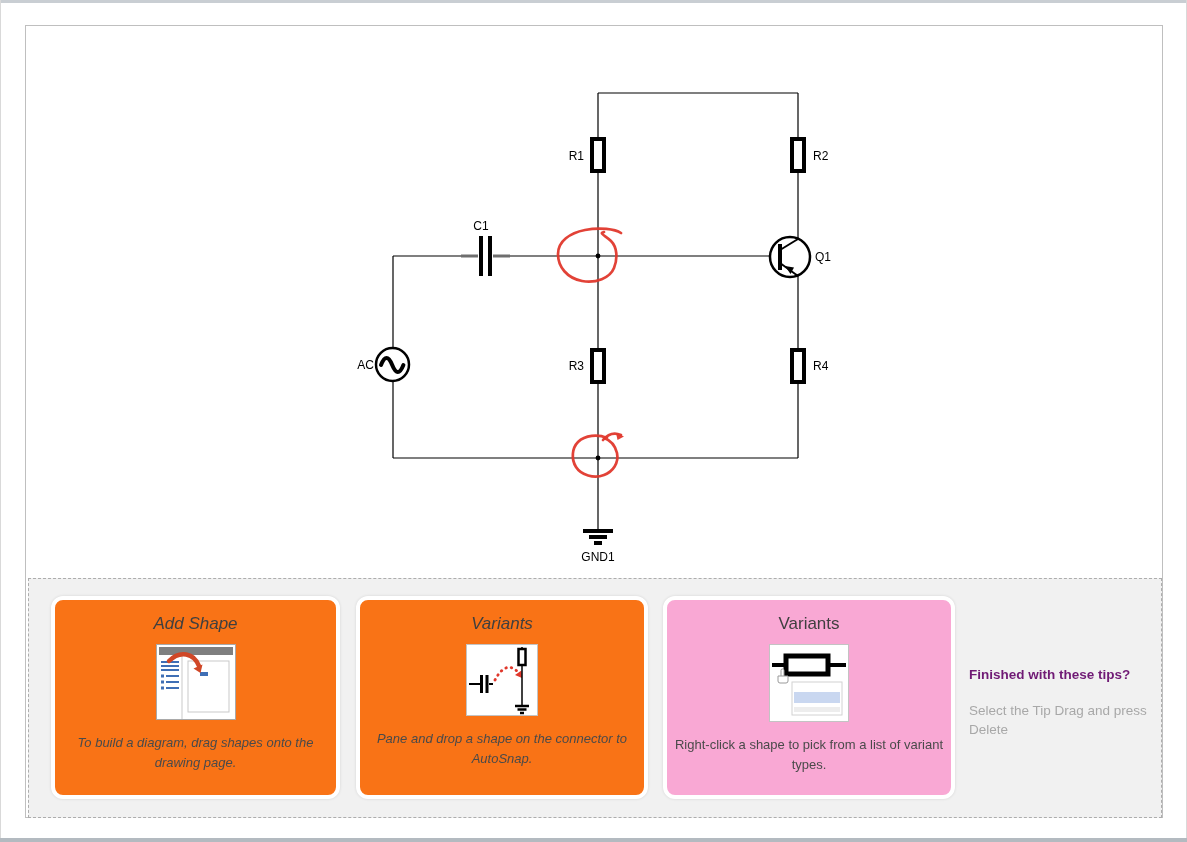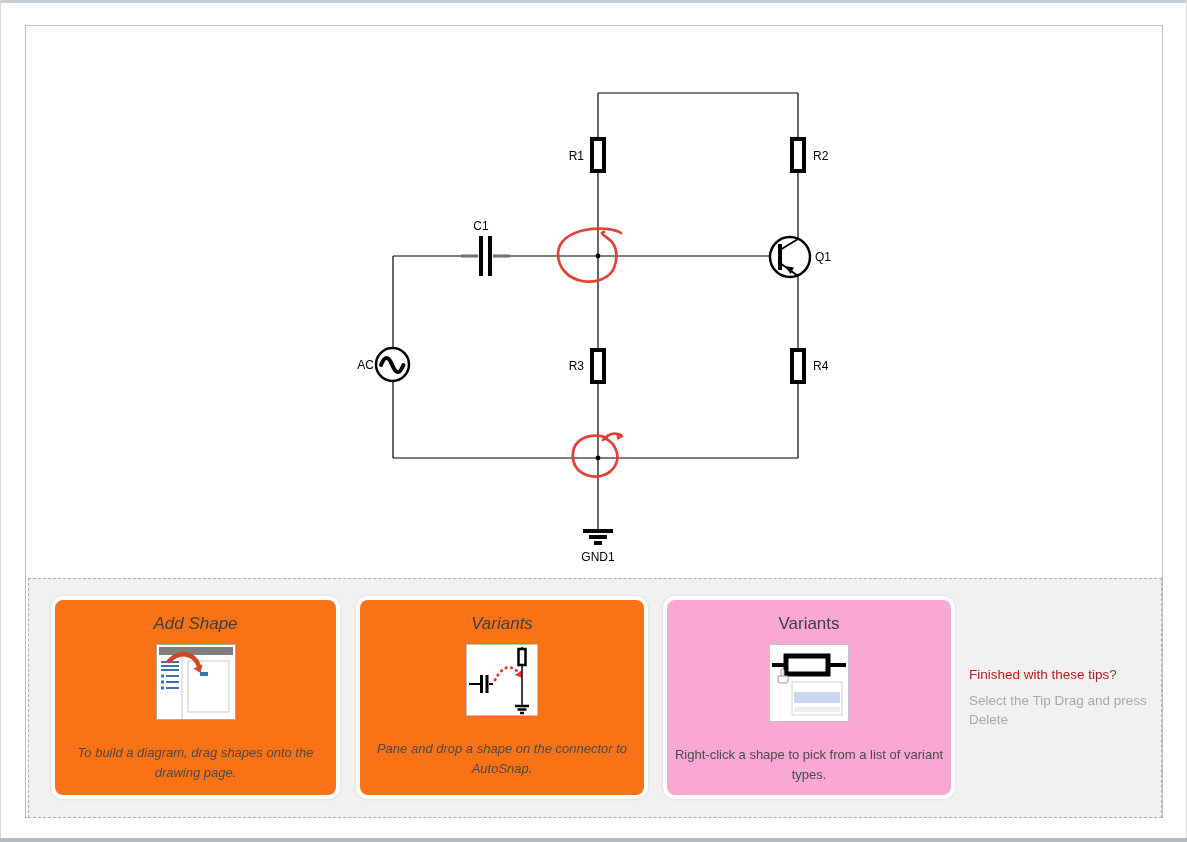--- a/index.html
+++ b/index.html
@@ -26,25 +26,25 @@
   .tip-card{position:absolute;top:17px;height:203px;border:4px solid #ffffff;border-radius:12px;
             box-sizing:border-box;box-shadow:0 0 3px rgba(0,0,0,0.12);
             display:flex;flex-direction:column;align-items:center;}
   .tip-card.cream{background:#f97316;font-style:italic;}
   .tip-card.green{background:#f9a8d4;}
   .card-1{left:22px;width:289px;}
   .card-2{left:327px;width:292px;}
   .card-3{left:634px;width:292px;}
   .tip-title{margin-top:14px;font-size:17px;color:#3f3f3f;}
   .tip-icon{margin-top:10px;}
-  .tip-body{margin-top:19px;font-size:13px;line-height:1.5;color:#4a4a4a;text-align:center;padding:0 12px;}
+  .tip-body{margin-top:9px;font-size:13px;line-height:1.5;color:#4a4a4a;text-align:center;padding:0 12px;}
   .card-3 .tip-body{padding:0 0;}
 
   .tips-footer{position:absolute;left:940px;top:86px;width:192px;color:#a8a8a8;font-size:13.5px;line-height:1.45;}
-  .tips-footer .head{font-weight:normal;color:#b91c1c;margin-bottom:6px;}
+  .tips-footer .head{font-weight:bold;color:#701a75;margin-bottom:16px;}
 </style>
 </head>
 <body>
 
 <div id="screen">
 
   <div class="top-strip"></div>
   <div class="edge-left"></div>
   <div class="edge-right"></div>
 

